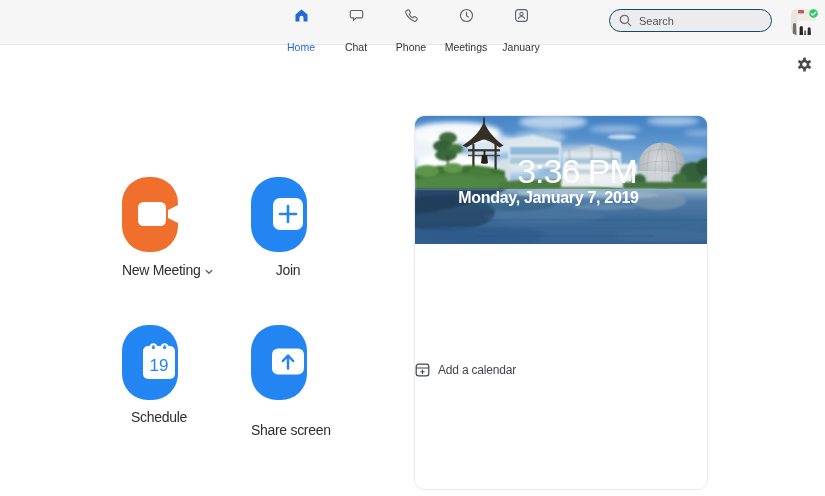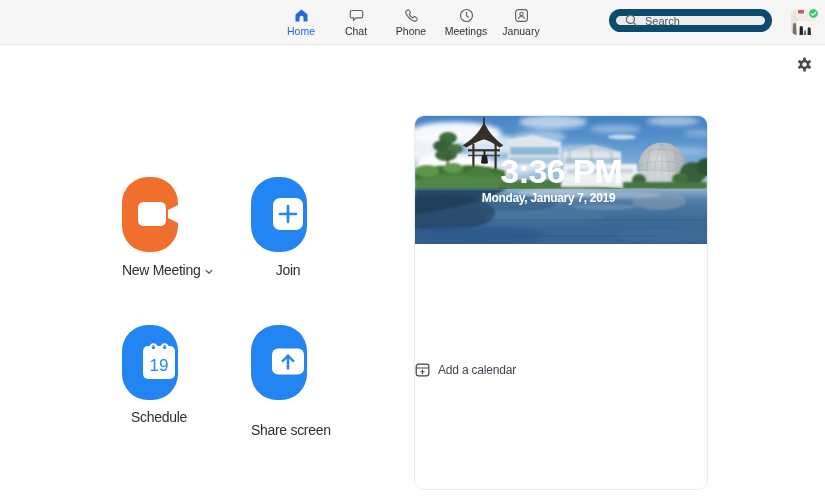--- a/index.html
+++ b/index.html
@@ -2,43 +2,43 @@
 <html><head>
 <meta charset="utf-8">
 <style>
   html,body{margin:0;padding:0}
   body{width:825px;height:496px;position:relative;overflow:hidden;
        font-family:"Liberation Sans",sans-serif;background:#ffffff}
   .topbar{position:absolute;left:0;top:0;width:825px;height:44px;
           background:#f6f6f7;border-bottom:1px solid #e6e6e8}
   .tab{position:absolute;top:8px;width:60px;text-align:center}
   .tab svg{display:block;margin:0 auto}
-  .tab .lbl{font-size:10.5px;color:#323236;margin-top:2px}
+  .tab .lbl{font-size:10.5px;color:#323236;margin-top:18px}
   .tab.active .lbl{color:#2569d9}
   .search{position:absolute;left:609px;top:9px;width:163px;height:23px;
-          background:#ececee;border:7px solid #0c4a6e;border-radius:12px;
+          background:#ececee;border:1px solid #0c4a6e;border-radius:12px;
           box-sizing:border-box;display:flex;align-items:center}
   .search .txt{font-size:11px;color:#505359;margin-left:7px}
   .avatar{position:absolute;left:791px;top:9px;width:25px;height:26px;
           border-radius:6px;background:#f8f7f5;overflow:hidden}
   .gear{position:absolute;left:797px;top:56.5px}
   
   .bigbtn{position:absolute;width:56px;height:75px;border-radius:26px}
   .orange{background:#f06f2d}
   .blue{background:#2385f2}
   .blbl{position:absolute;font-size:14px;letter-spacing:-0.3px;color:#2e2e32;text-align:center;white-space:nowrap}
   
   .card{position:absolute;left:414px;top:115px;width:294px;height:375px;
         border:1px solid #ebebed;border-radius:10px;box-sizing:border-box;
         background:#fff;overflow:hidden}
   .cardimg{position:absolute;left:0;top:0;width:292px;height:128px}
-  .time{position:absolute;left:0;top:34.5px;width:292px;text-align:center;
-        color:#fff;font-size:34px;font-weight:700;letter-spacing:-1px;line-height:40px}
+  .time{position:absolute;left:16px;top:34.5px;width:292px;text-align:center;
+        color:#fff;font-size:34px;font-weight:400;letter-spacing:-1px;line-height:40px}
   .date{position:absolute;left:0;top:75px;width:267px;text-align:center;
-        color:#fff;font-size:12px;font-weight:bold;letter-spacing:-0.3px;line-height:14px}
+        color:#fff;font-size:16px;font-weight:bold;letter-spacing:-0.3px;line-height:14px}
   .addcal{position:absolute;left:0;top:246px;width:292px;display:flex;
           align-items:center;color:#3e4650;font-size:12px;letter-spacing:-0.2px}
   .addcal svg{margin-right:8px}
 </style>
 </head>
 <body>
 
 <div class="topbar"></div>
 
 <div class="tab active" style="left:271px">

